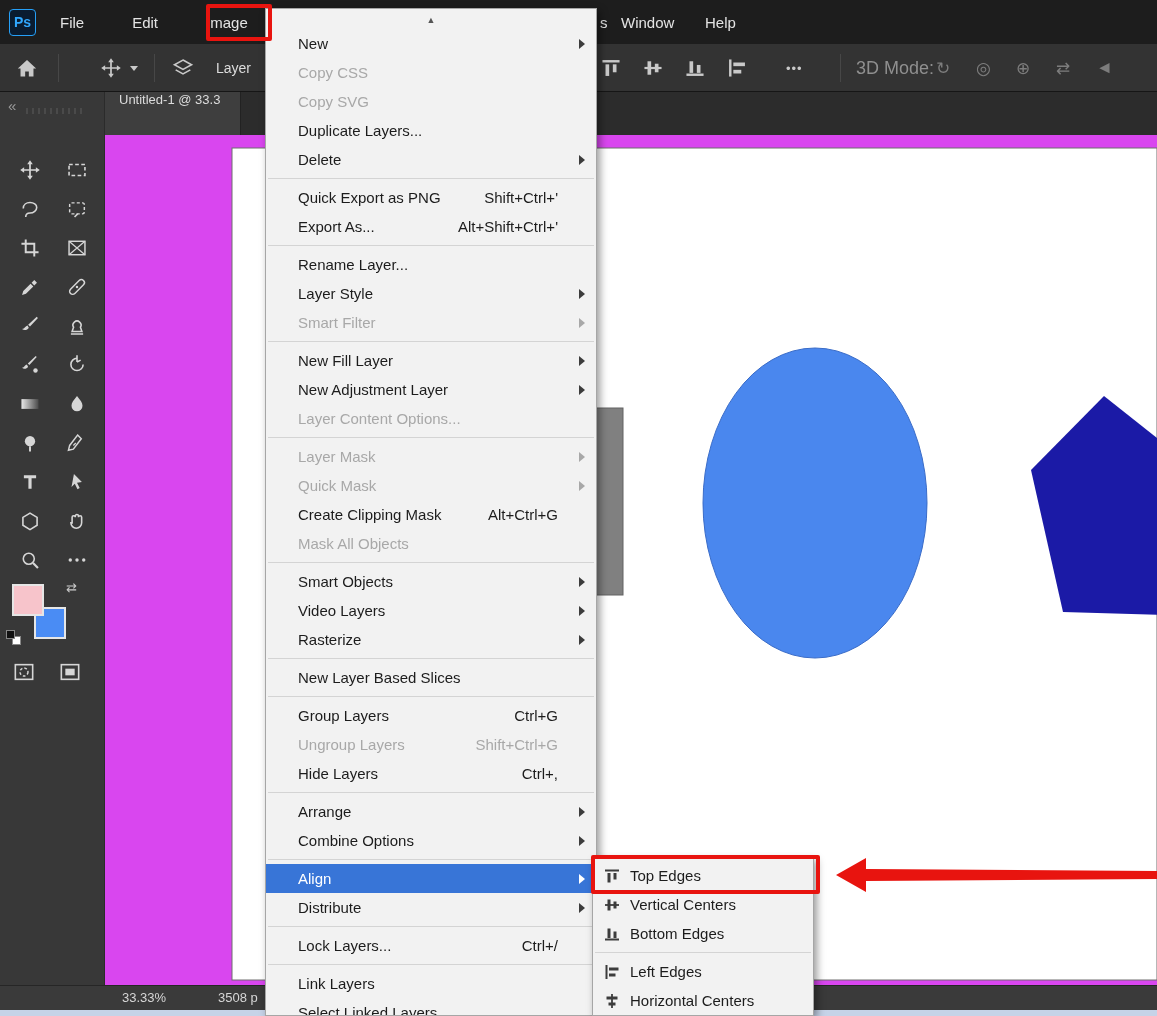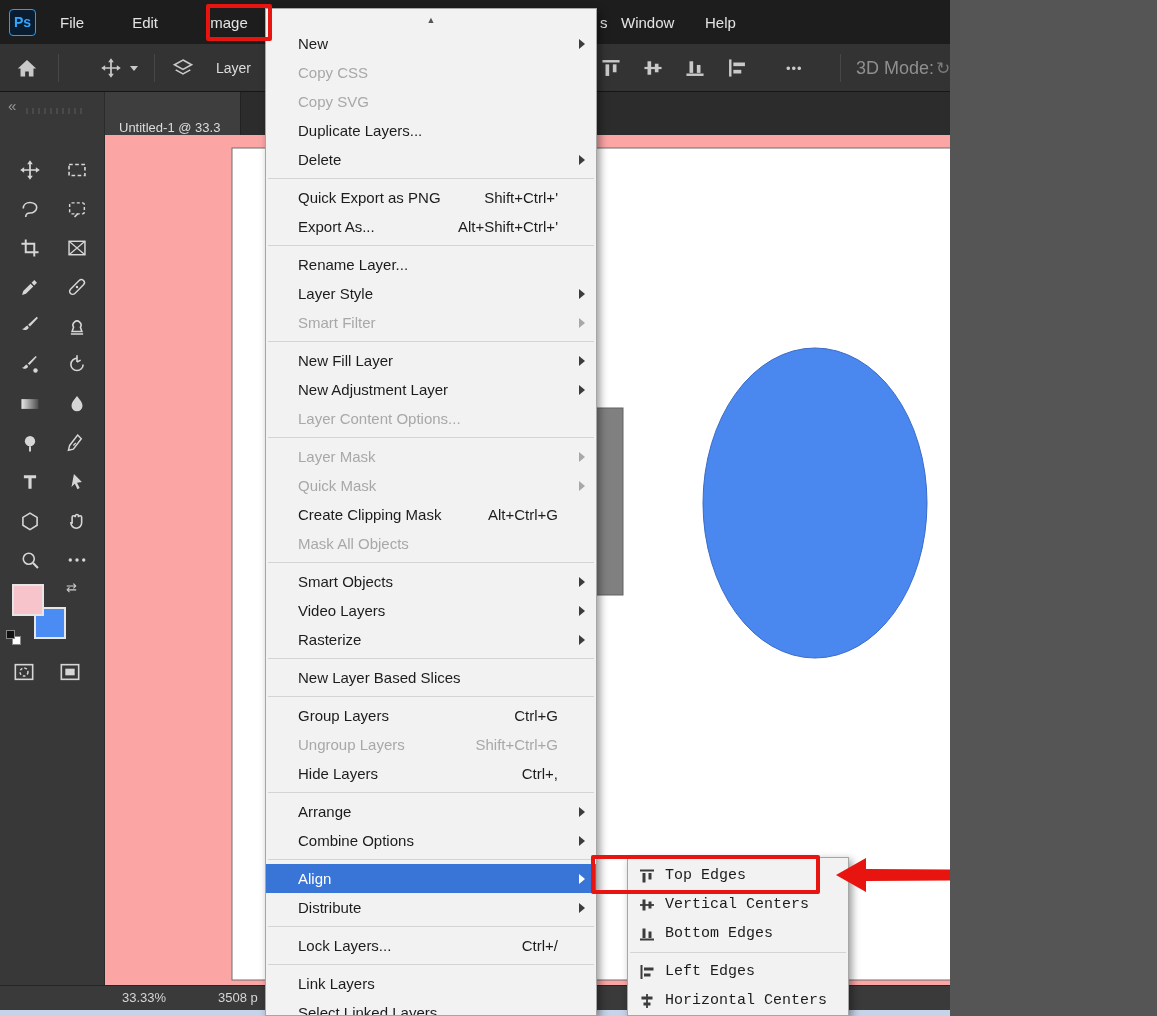--- a/index.html
+++ b/index.html
@@ -1,37 +1,37 @@
 <!DOCTYPE html>
 <html><head>
 <meta charset="utf-8">
 <style>
   * { margin:0; padding:0; box-sizing:border-box; }
   html,body { background:#555; }
   body { font-family:"Liberation Sans", sans-serif; }
-  #app { position:relative; width:950px; height:1016px; overflow:hidden; background:#fca5a5; }
+  #app { position:relative; width:1157px; height:1016px; overflow:hidden; background:#d946ef; }
 
   
   .menubar { position:absolute; left:0; top:0; width:1157px; height:44px; background:#1d1d1d; display:flex; align-items:center; z-index:10; }
   .ps-logo { width:27px; height:27px; margin-left:9px; background:#0a1c30; border:1px solid #26a0f7; border-radius:4px; color:#31a8ff; font-size:14px; font-weight:bold; display:flex; align-items:center; justify-content:center; }
   .mb-item { padding:0 24px; height:44px; display:flex; align-items:center; color:#e4e4e4; font-size:15px; cursor:default; }
   .mb-abs { position:absolute; top:0; height:44px; display:flex; align-items:center; color:#e4e4e4; font-size:15px; }
 
   
   .optionsbar { position:absolute; left:0; top:44px; width:1157px; height:48px; background:#333333; border-bottom:1px solid #161616; z-index:10; }
   .ob-abs { position:absolute; top:0; height:48px; display:flex; align-items:center; }
   .ob-div { position:absolute; top:10px; width:1px; height:28px; background:#1f1f1f; border-right:1px solid #474747; }
   .ob-label { color:#8f8f8f; font-size:18px; }
   .ob-glyph { color:#7d7d7d; font-size:17px; }
   .ob-dots { color:#c9c9c9; font-size:13px; letter-spacing:1px; }
   .caret { width:0; height:0; border-left:4px solid transparent; border-right:4px solid transparent; border-top:5px solid #c9c9c9; }
 
   
   .tabbar { position:absolute; left:105px; top:92px; width:1052px; height:43px; background:#2c2c2c; z-index:5; }
-  .doc-tab { position:absolute; left:0; top:0; height:43px; background:#3e3e3e; border-right:1px solid #222; display:flex; align-items:flex-end; padding:0 20px 0 14px; color:#dcdcdc; font-size:13px; white-space:nowrap; }
+  .doc-tab { position:absolute; left:0; top:0; height:43px; background:#3e3e3e; border-right:1px solid #222; display:flex; align-items:flex-start; padding:0 20px 0 14px; color:#dcdcdc; font-size:13px; white-space:nowrap; }
 
   
   .sidebar { position:absolute; left:0; top:92px; width:105px; height:924px; background:#383838; border-right:1px solid #2b2b2b; z-index:5; }
   .collapse { position:absolute; left:8px; top:5px; color:#9a9a9a; font-size:15px; letter-spacing:-2px; }
   .grip { position:absolute; left:26px; top:16px; width:56px; height:6px; background:repeating-linear-gradient(90deg,#4a4a4a 0 2px,transparent 2px 6px); }
   .toolgrid { position:absolute; left:6px; top:58px; width:94px; display:grid; grid-template-columns:47px 47px; }
   .tool { height:39px; display:flex; align-items:center; justify-content:center; }
   .swatches { position:absolute; left:0; top:486px; width:105px; height:80px; }
   .sw { position:absolute; width:32px; height:32px; border:2px solid #e6e6e6; }
   .swap { position:absolute; left:66px; top:2px; color:#c9c9c9; font-size:13px; }
@@ -52,21 +52,21 @@
   .mi { height:29px; display:flex; align-items:center; padding:0 12px 0 32px; font-size:15px; color:#1c1c1c; position:relative; }
   .mi .sc { margin-left:auto; padding-right:26px; }
   .mi .ar { position:absolute; right:11px; top:50%; margin-top:-5px; width:0; height:0; border-top:5px solid transparent; border-bottom:5px solid transparent; border-left:6px solid #3c3c3c; }
   .mi.dis { color:#a8a8a8; }
   .mi.dis .ar { border-left-color:#a8a8a8; }
   .mi.sel { background:#3875d7; color:#fff; }
   .mi.sel .ar { border-left-color:#fff; }
   .msep { height:1px; background:#d4d4d4; margin:4px 2px; }
 
   
-  .submenu { position:absolute; left:627px; top:857px; width:222px; height:159px; background:#f2f2f2; border:1px solid #a6a6a6; box-shadow:3px 3px 8px rgba(0,0,0,.4); z-index:60; overflow:hidden; padding-top:3px;font-family:Liberation Mono, monospace; }
+  .submenu { position:absolute; left:592px; top:857px; width:222px; height:159px; background:#f2f2f2; border:1px solid #a6a6a6; box-shadow:3px 3px 8px rgba(0,0,0,.4); z-index:60; overflow:hidden; padding-top:3px; }
   .smi { height:29px; display:flex; align-items:center; padding:0 10px; font-size:15px; color:#1c1c1c; gap:9px; }
   .smi svg { flex:0 0 auto; }
 
   
   .anno-box { position:absolute; border:4px solid #e8140f; border-radius:2px; z-index:100; pointer-events:none; }
   .anno-arrow { position:absolute; z-index:100; pointer-events:none; }
 </style>
 </head>
 <body>
 

